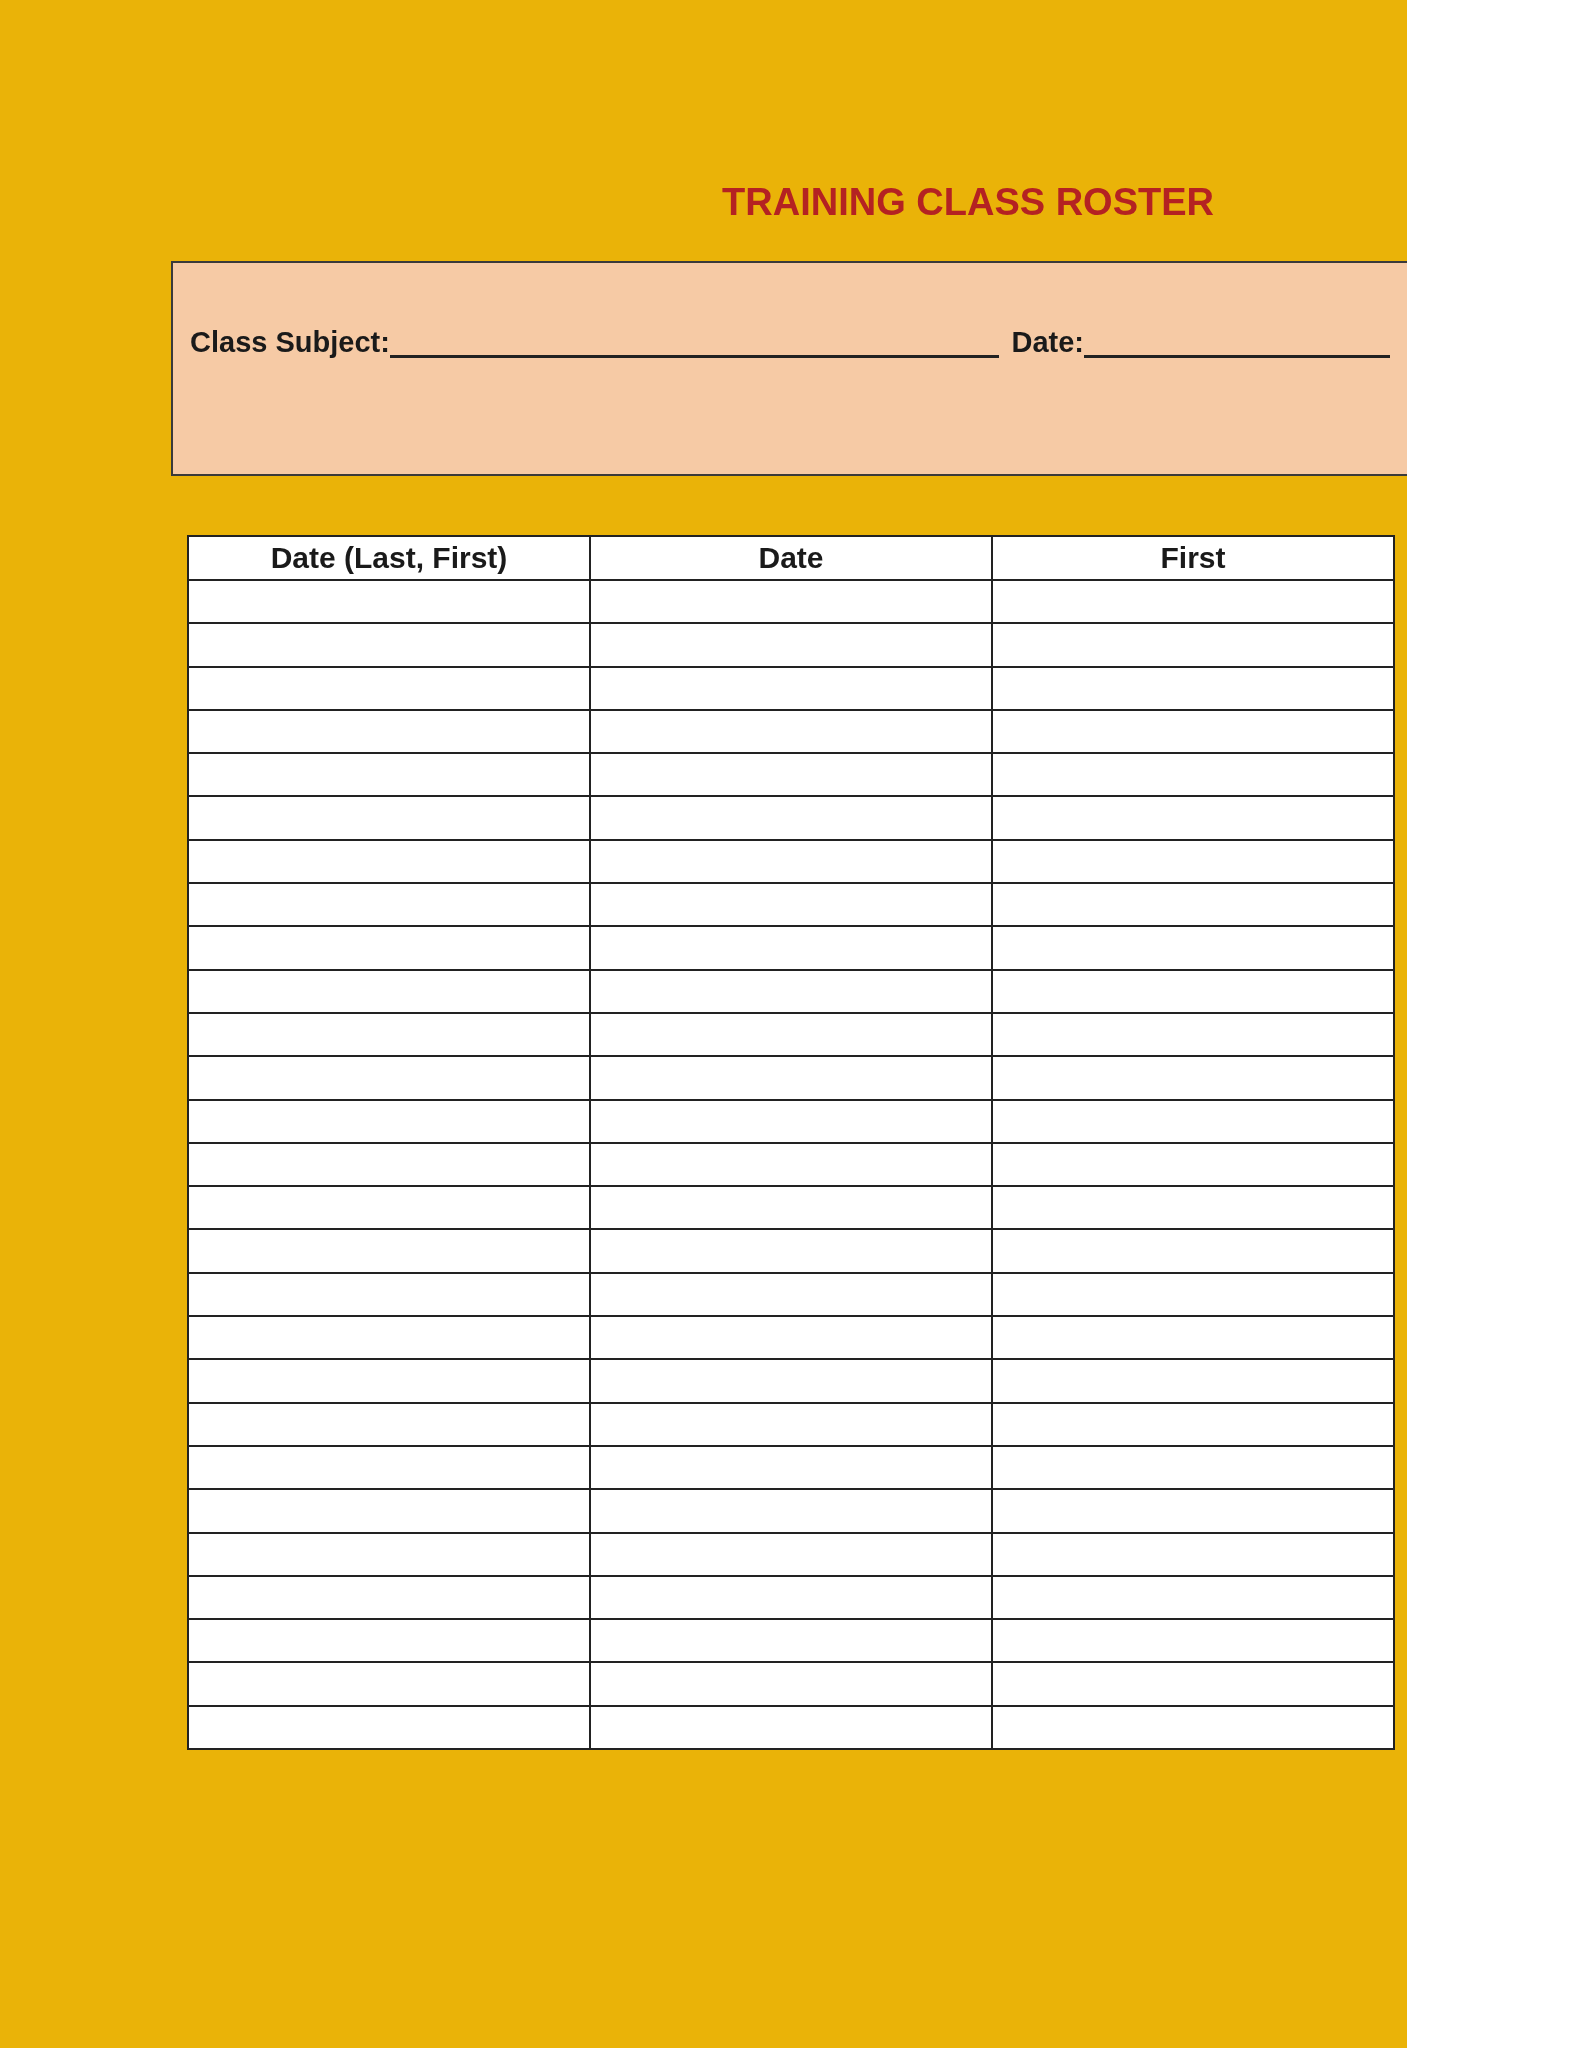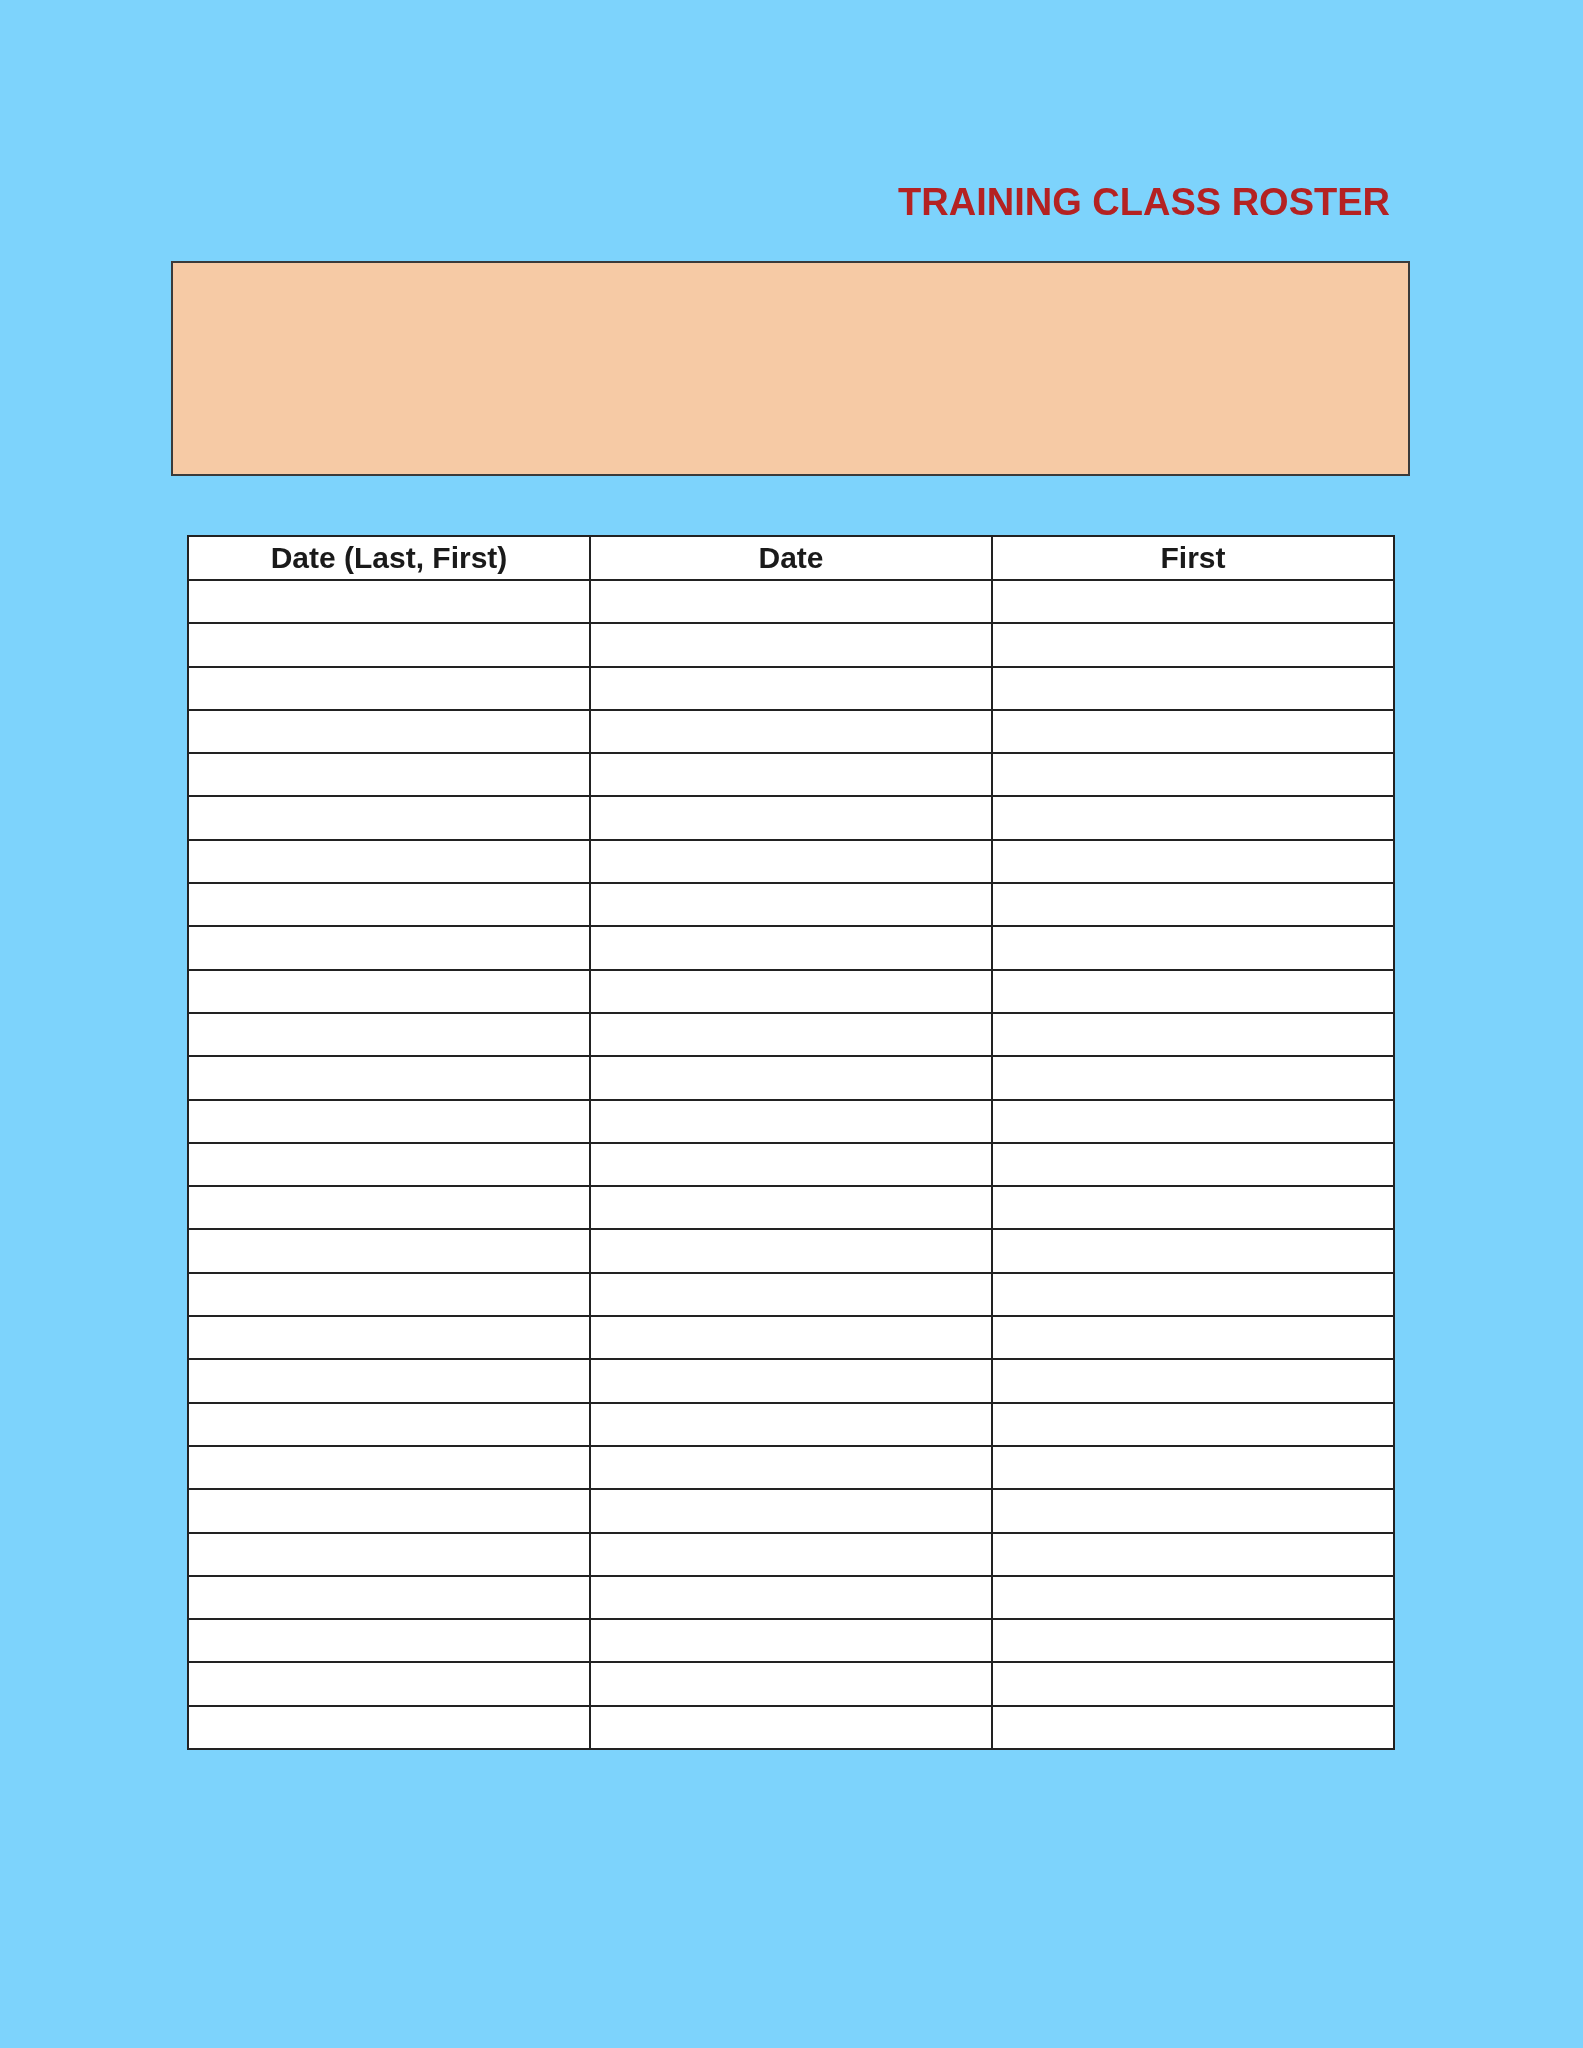--- a/index.html
+++ b/index.html
@@ -8,23 +8,23 @@
     --panel-border: #3A3A3A;
     --line-dark: #222222;
     --text-dark: #1A1A1A;
   }
   * { margin: 0; padding: 0; box-sizing: border-box; }
   html, body { background: #ffffff; }
   body { font-family: "Liberation Sans", sans-serif; color: var(--text-dark); }
 
   .page {
     position: relative;
-    width: 1583px;
+    width: 1407px;
     height: 2048px;
-    background: #7dd3fc;
+    background: #eab308;
     overflow: hidden;
   }
 
   
   .title {
     position: absolute;
     top: 181px;
     right: 193px;
     font-size: 38px;
     font-weight: bold;
@@ -98,20 +98,26 @@
   }
 </style>
 </head>
 <body>
 
 <div class="page">
 
   <h1 class="title">TRAINING CLASS ROSTER</h1>
 
   <div class="panel">
+    <div class="form-row r1">
+      <span class="lbl">Class Subject:</span>
+      <span class="blank grow"></span>
+      <span class="lbl date-lbl">Date:</span>
+      <span class="blank date-blank"></span>
+    </div>
   </div>
 
   <table class="roster">
     <thead>
       <tr>
         <th>Date (Last, First)</th>
         <th>Date</th>
         <th>First</th>
       </tr>
     </thead>

